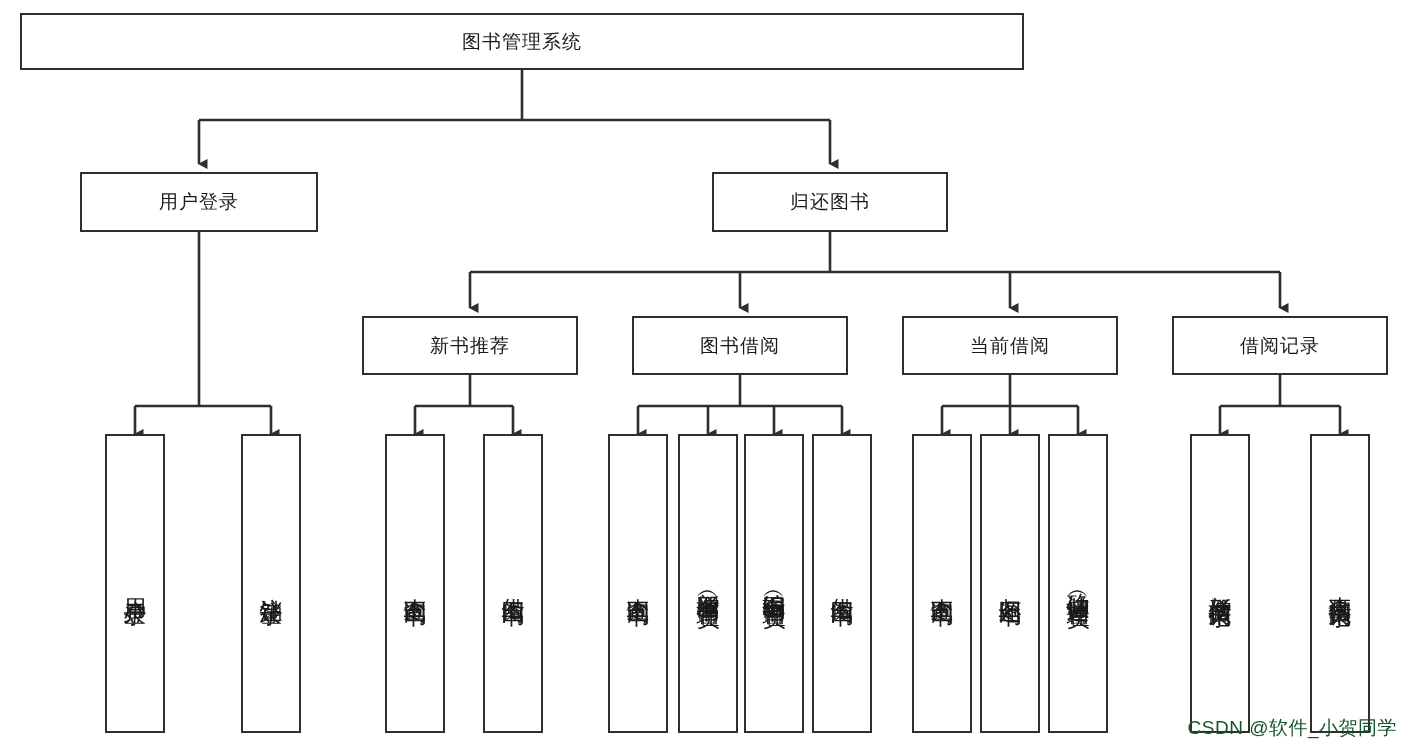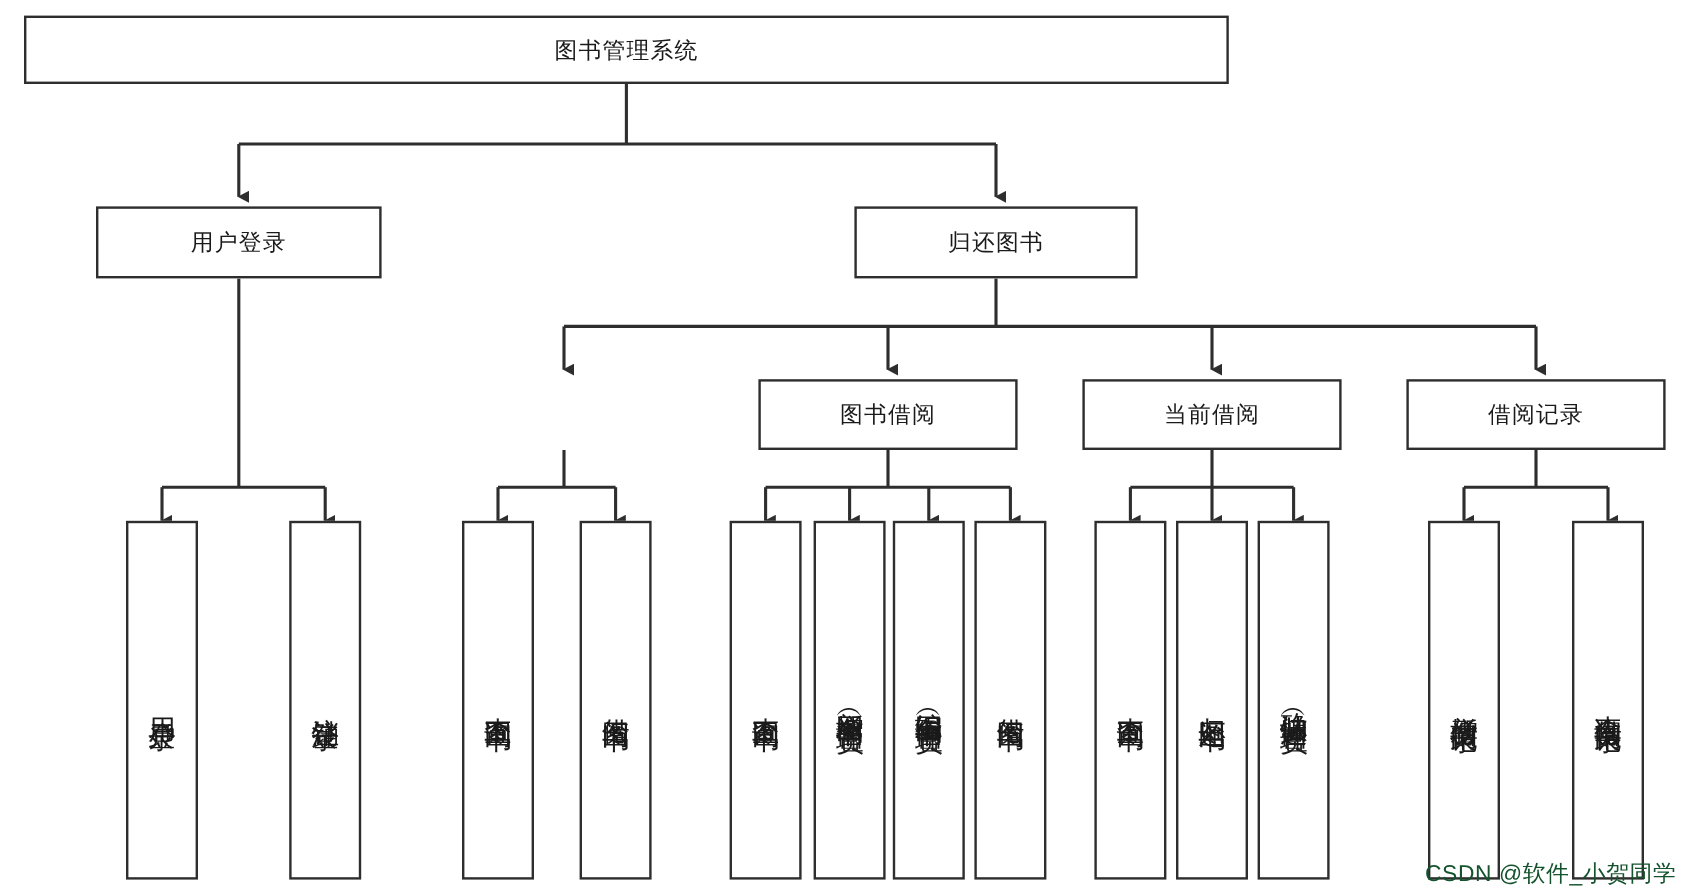--- a/index.html
+++ b/index.html
@@ -122,20 +122,23 @@
     <span>图书管理系统</span>
   </div>
 
   <div class="node horiz" style="left:80px; top:172px; width:238px; height:60px;">
     <span>用户登录</span>
   </div>
   <div class="node horiz" style="left:712px; top:172px; width:236px; height:60px;">
     <span>归还图书</span>
   </div>
 
+  <div class="node horiz" style="left:362px; top:316px; width:216px; height:59px;">
+    <span>新书推荐</span>
+  </div>
   <div class="node horiz" style="left:902px; top:316px; width:216px; height:59px;">
     <span>当前借阅</span>
   </div>
   <div class="node horiz" style="left:632px; top:316px; width:216px; height:59px;">
     <span>图书借阅</span>
   </div>
   <div class="node horiz" style="left:1172px; top:316px; width:216px; height:59px;">
     <span>借阅记录</span>
   </div>
 

